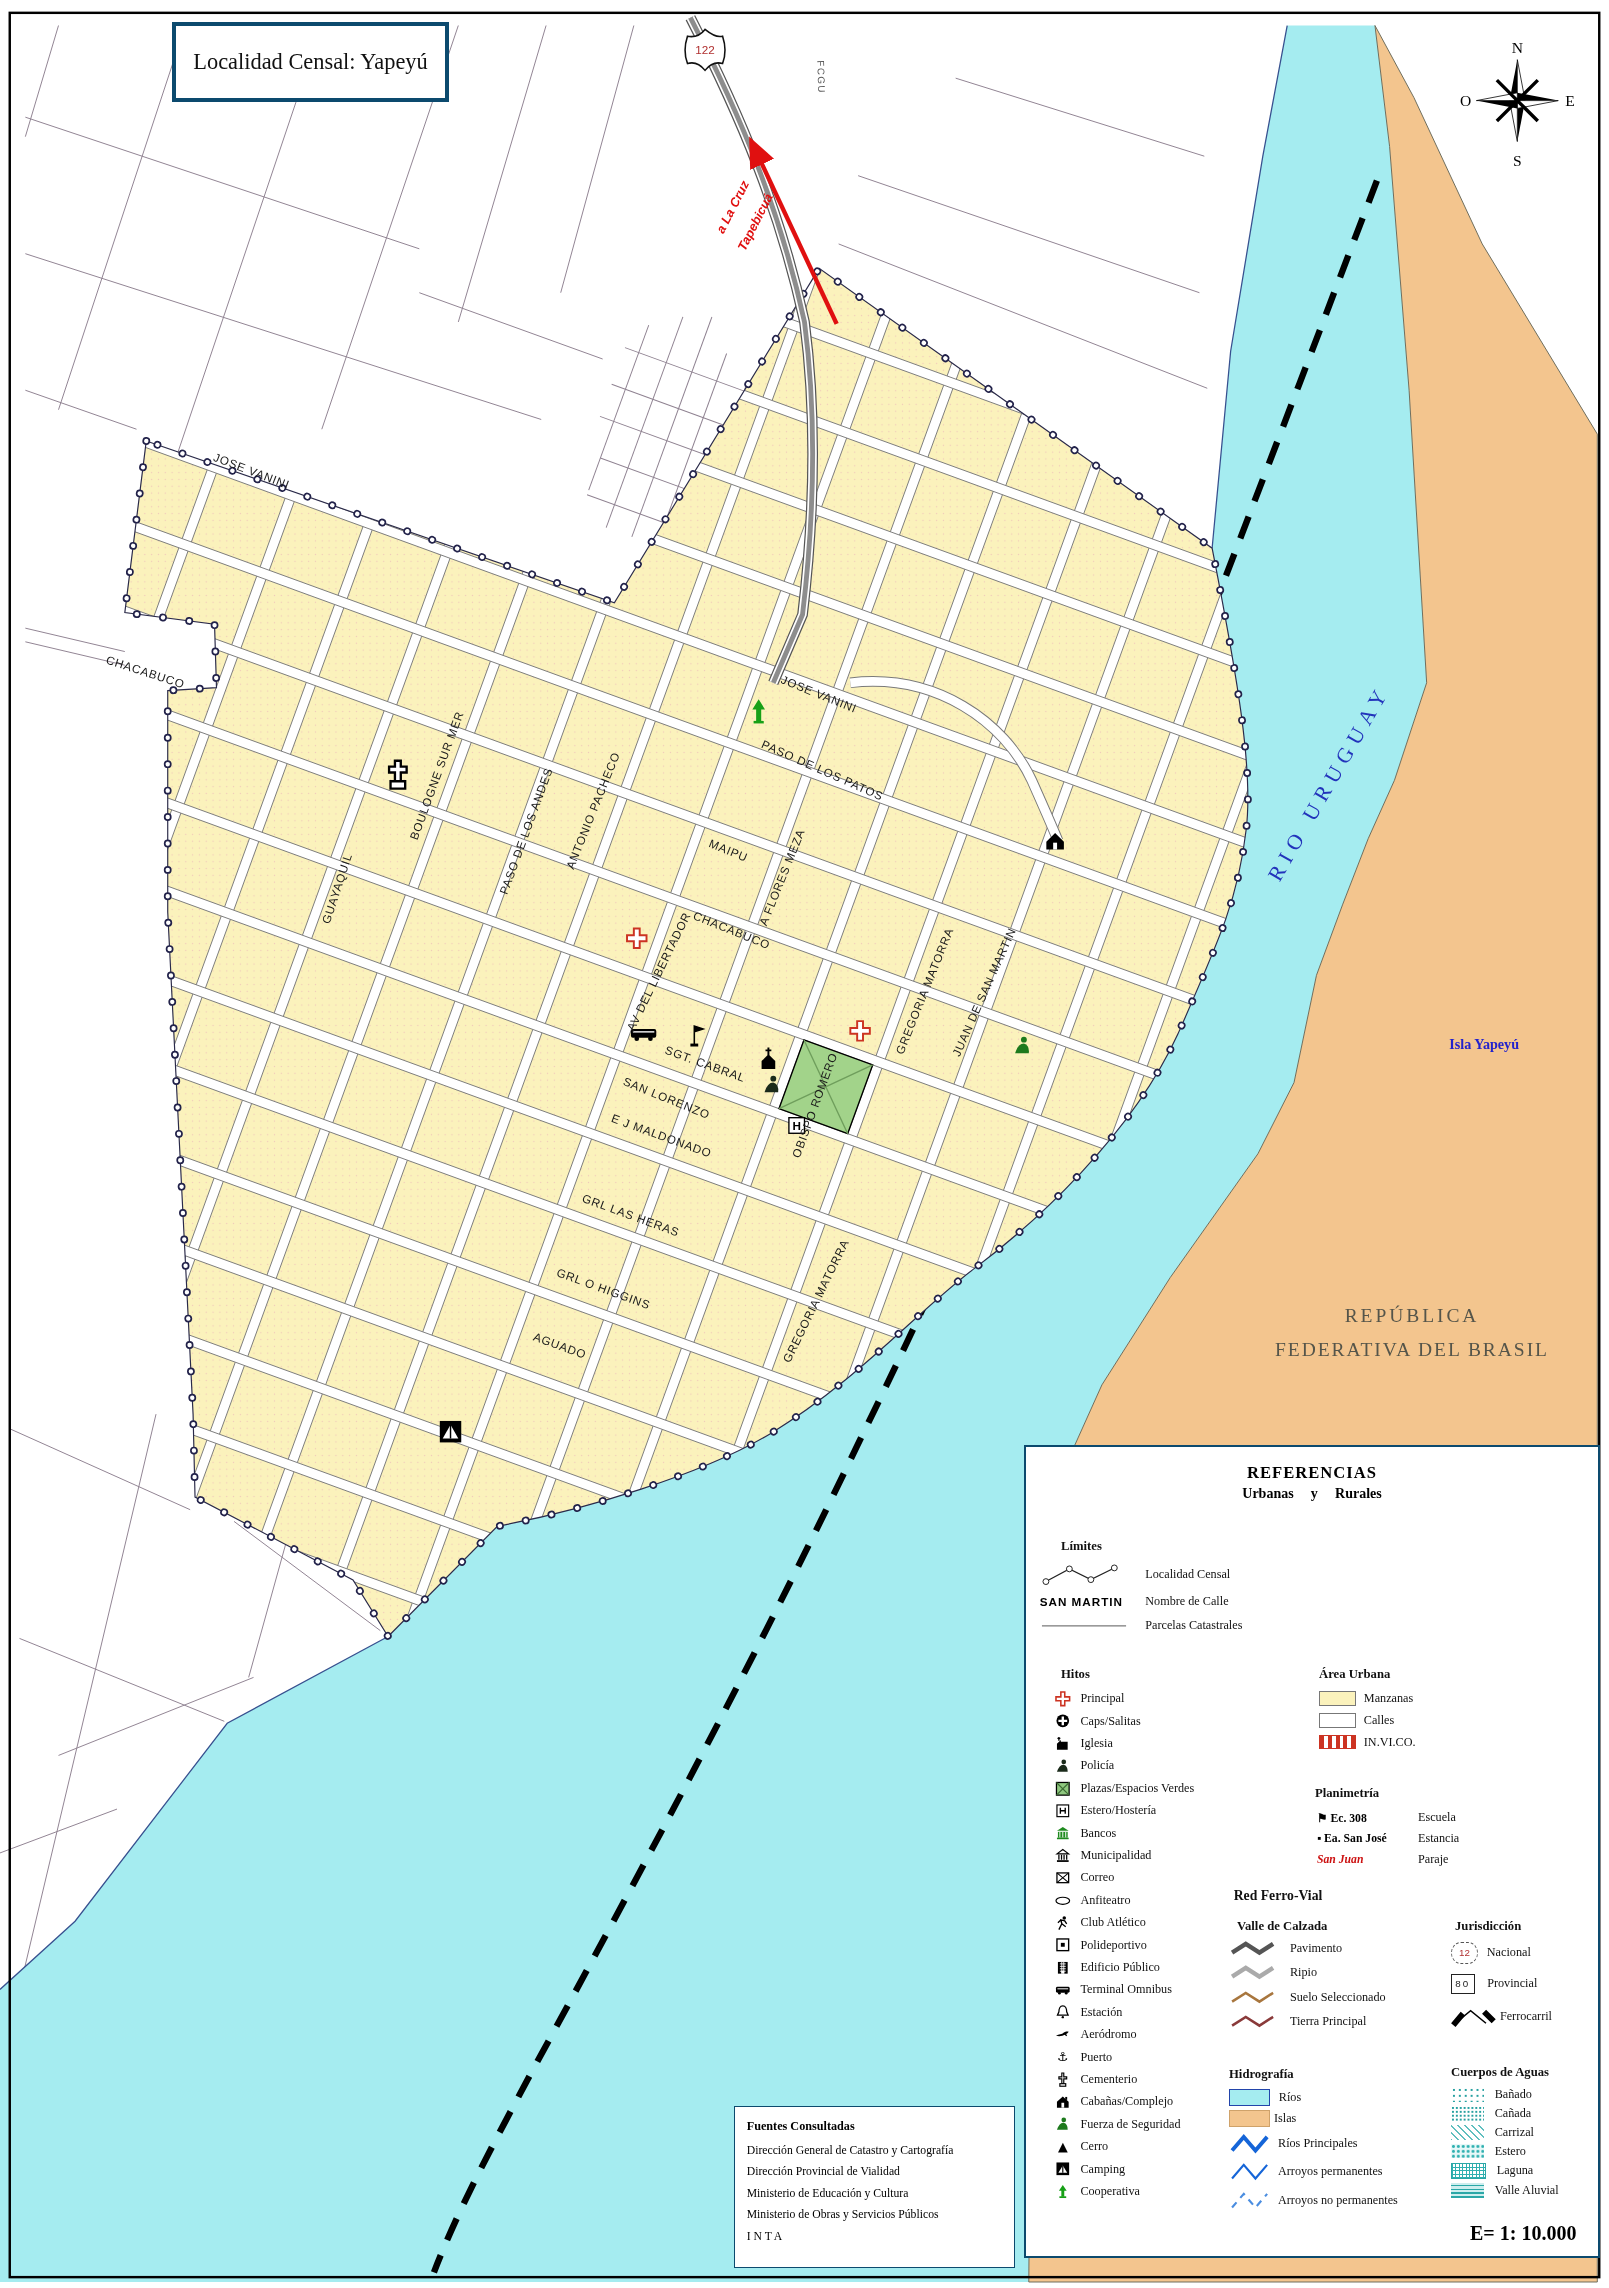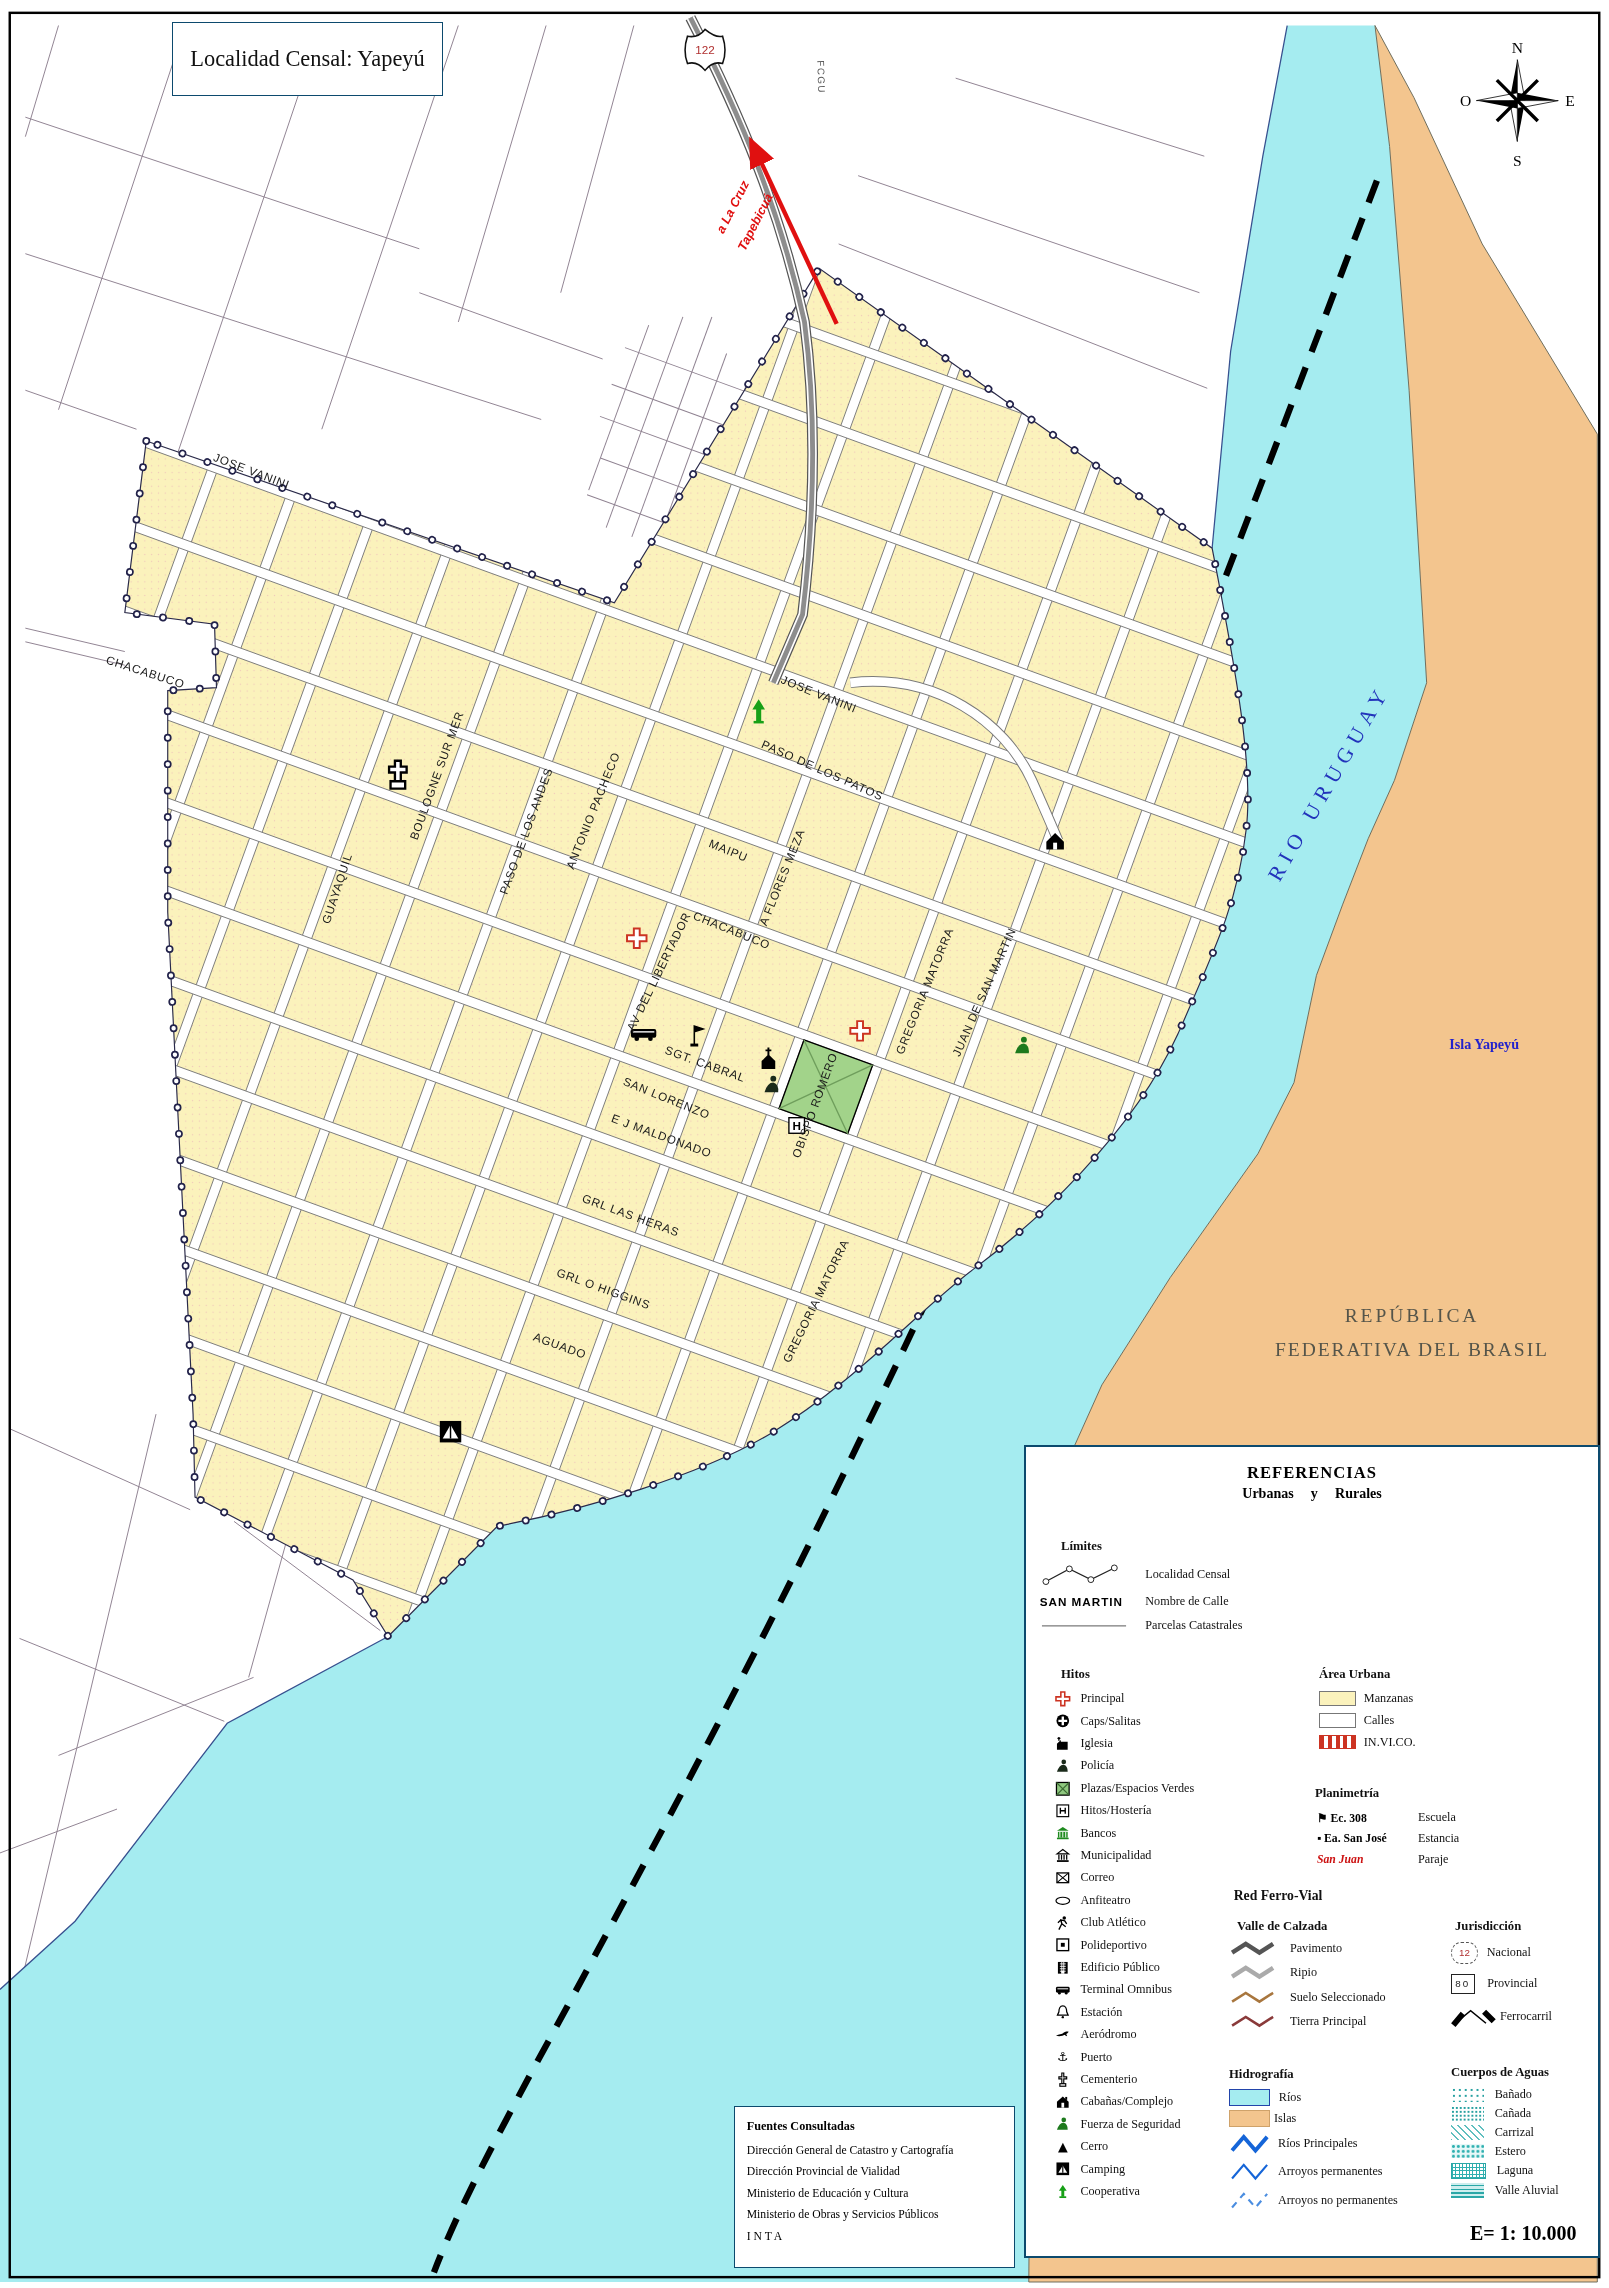--- a/index.html
+++ b/index.html
@@ -1,18 +1,18 @@
 <!DOCTYPE html>
 <html><head>
 <meta charset="utf-8">
 <style>
   html,body{margin:0;padding:0;background:#fff;}
   #page{position:relative;width:1609px;height:2289px;background:#fff;font-family:"Liberation Sans",sans-serif;overflow:hidden;}
   #basemap{position:absolute;left:0;top:0;}
-  .box{position:absolute;background:#fff;border:1px solid #0c4a6e;}
+  .box{position:absolute;background:#fff;border:4px solid #0c4a6e;}
   
   #logo{position:absolute;left:17.6px;top:22.4px;width:148px;height:202px;background:#69b22e;text-align:center;}
   #logo .ltxt{color:#fff;font-weight:bold;font-size:13px;line-height:15.6px;margin-top:3.9px;}
   #title-box{left:172px;top:22.4px;width:269px;height:72px;display:flex;align-items:center;justify-content:center;}
   #title-box .t{font-family:"Liberation Serif",serif;font-size:22.4px;color:#111;}
   
   #legend{left:1024px;top:1445px;width:572px;height:809px;border-width:2px;}
   #legend .ttl{position:absolute;left:0;right:0;top:15.6px;text-align:center;font-family:"Liberation Serif",serif;font-weight:bold;font-size:16.6px;letter-spacing:1px;}
   #legend .sub{position:absolute;left:0;right:0;top:39px;text-align:center;font-family:"Liberation Serif",serif;font-weight:bold;font-size:14px;word-spacing:13.7px;}
   .sect{position:absolute;font-family:"Liberation Serif",serif;font-weight:bold;font-size:12.7px;color:#111;}
@@ -347,21 +347,21 @@
             <rect x="1.5" y="1.5" width="13" height="13" fill="#8fc87f" stroke="#000" stroke-width="1.3"></rect>
             <path d="M1.5,1.5 L14.5,14.5 M14.5,1.5 L1.5,14.5" stroke="#3c6b33" stroke-width="1.2"></path>
           </svg>
           <span class="lt" style="margin-left:9.8px;">Plazas/Espacios Verdes</span>
         </div>
     <div class="row">
           <svg class="ig" viewBox="0 0 16 16">
             <rect x="2" y="2" width="12" height="12" fill="#fff" stroke="#000" stroke-width="1.2"></rect>
             <path d="M5.5,5 V11 M10.5,5 V11 M5.5,8 H10.5" stroke="#000" stroke-width="1.4"></path>
           </svg>
-          <span class="lt" style="margin-left:9.8px;">Hitos/Hostería</span>
+          <span class="lt" style="margin-left:9.8px;">Estero/Hostería</span>
         </div>
     <div class="row">
           <svg class="ig" viewBox="0 0 16 16">
             <path d="M2,6 L8,2 L14,6 Z" fill="#1e8a1e"></path>
             <rect x="3" y="7" width="10" height="6" fill="#1e8a1e"></rect>
             <path d="M5,7 V13 M8,7 V13 M11,7 V13" stroke="#fff" stroke-width="1"></path>
             <rect x="2" y="13" width="12" height="1.6" fill="#1e8a1e"></rect>
           </svg>
           <span class="lt" style="margin-left:9.8px;">Bancos</span>
         </div>

